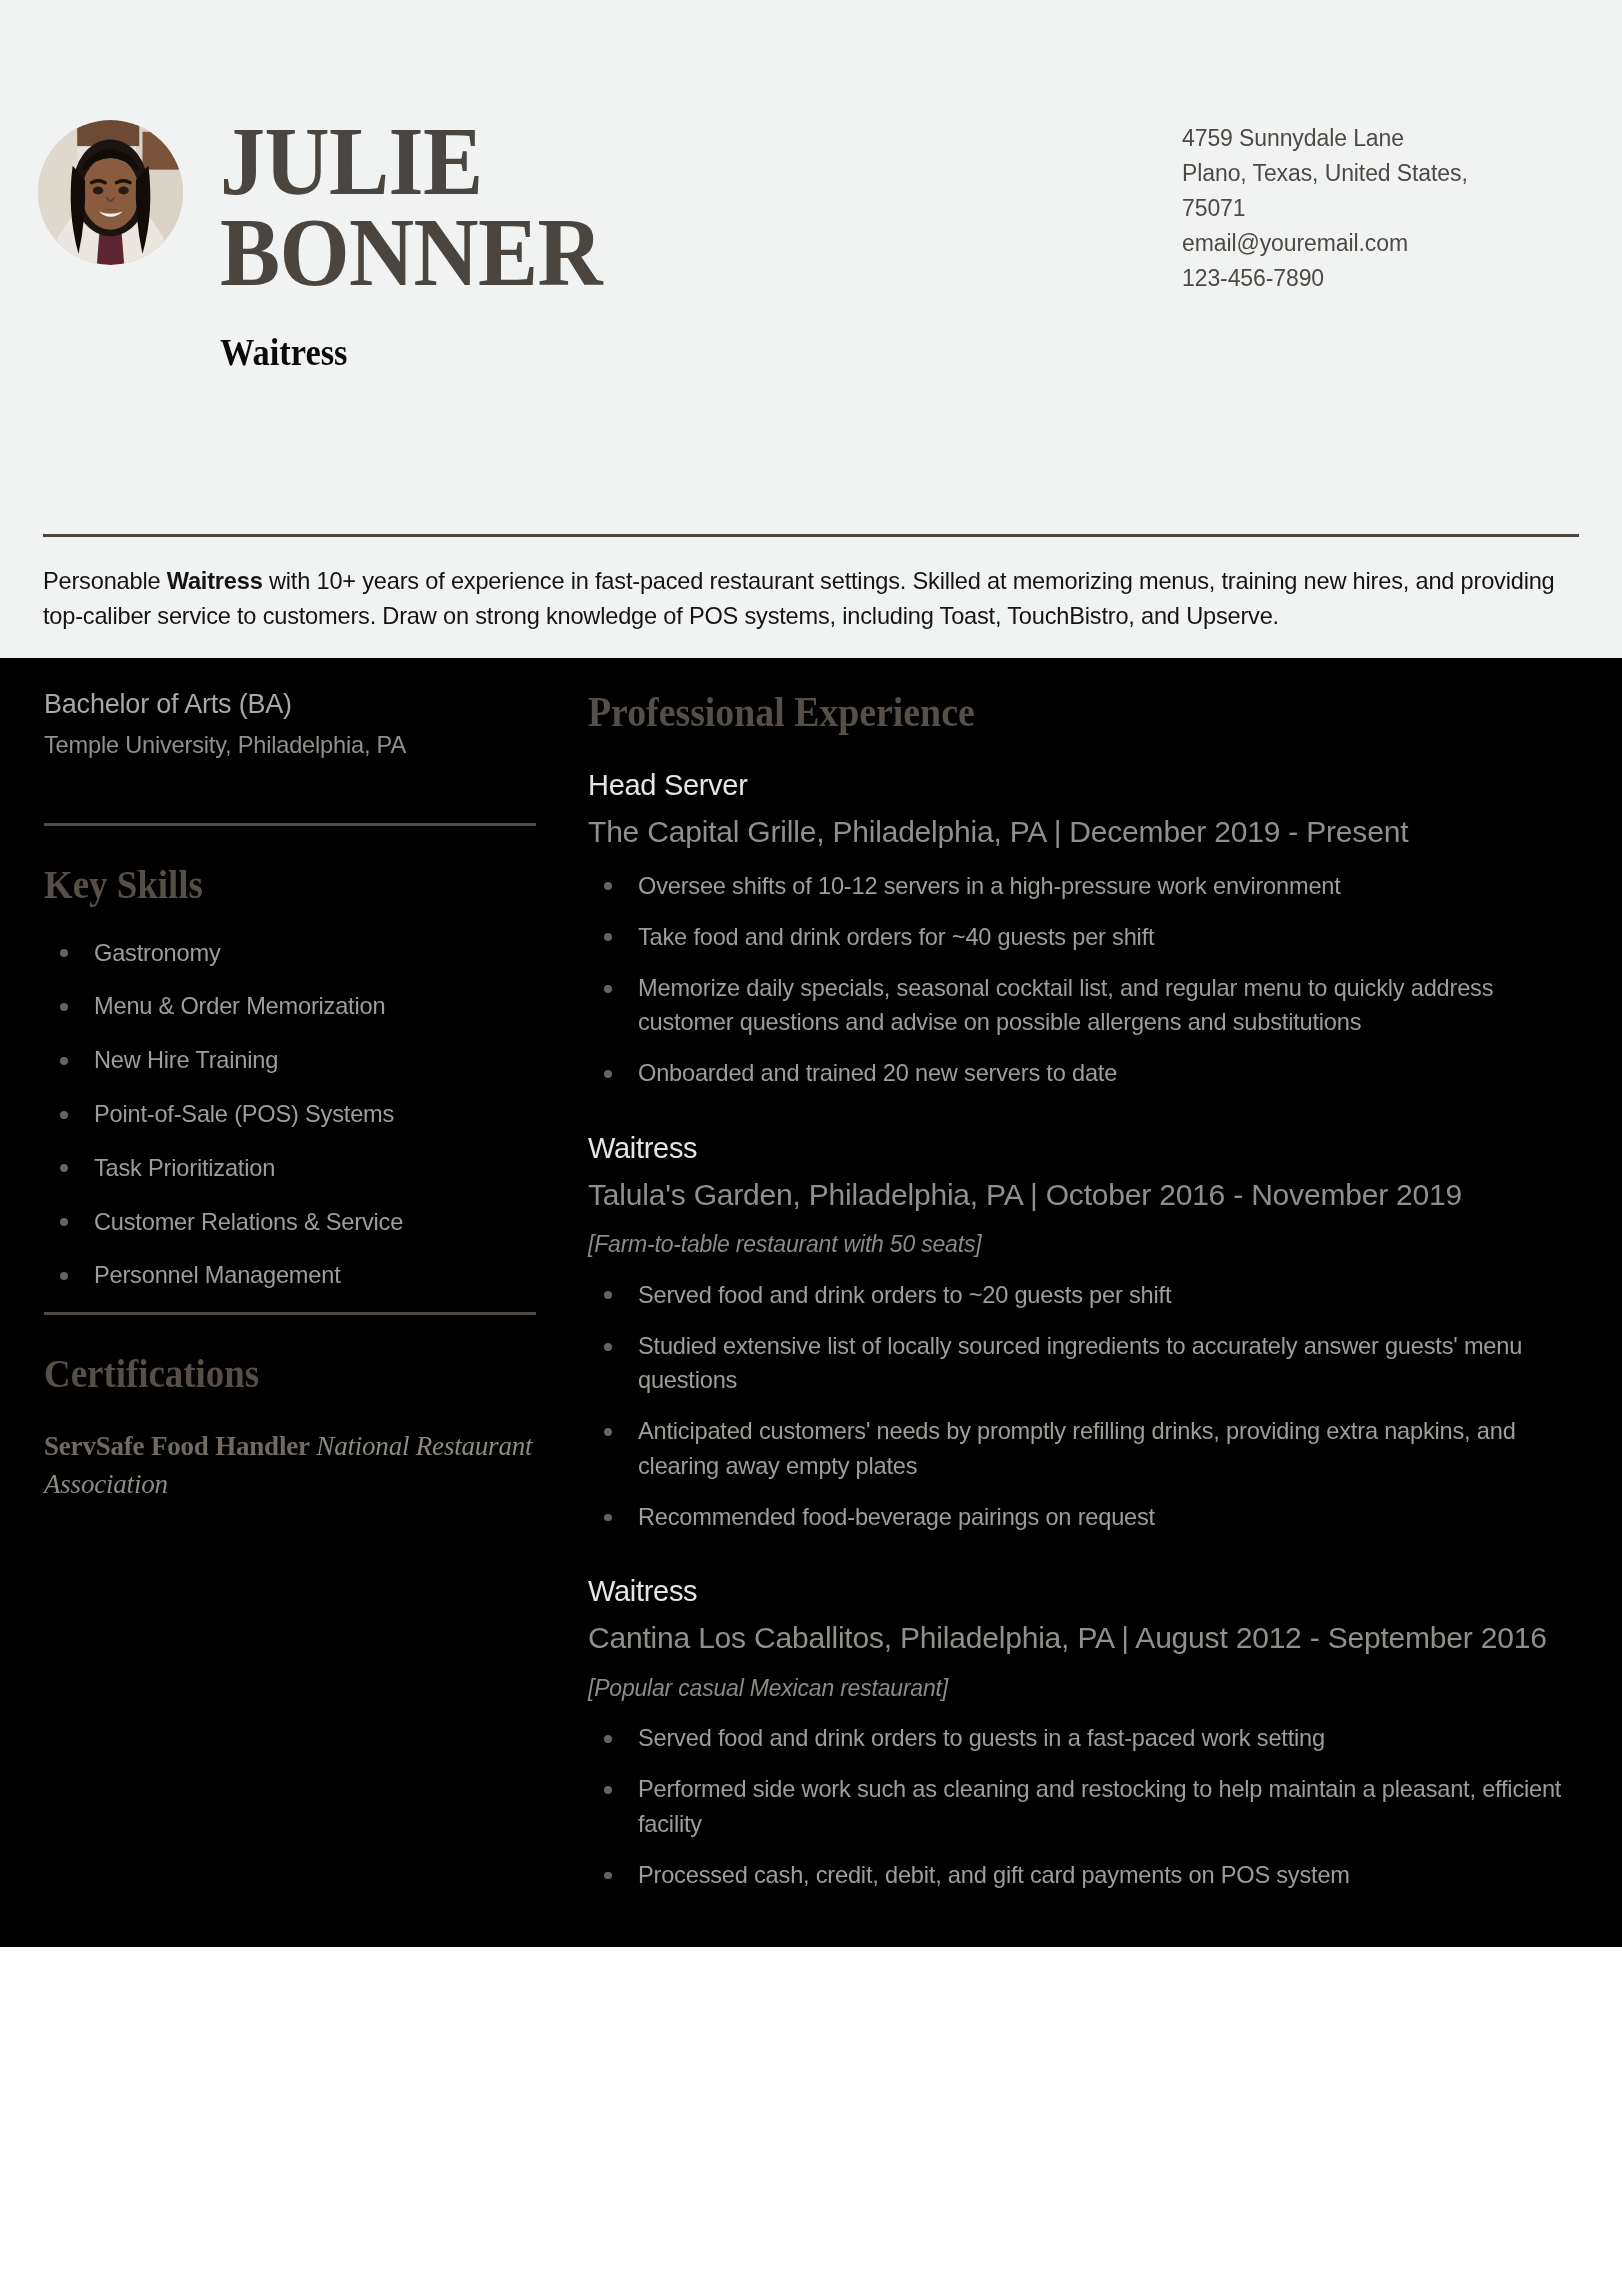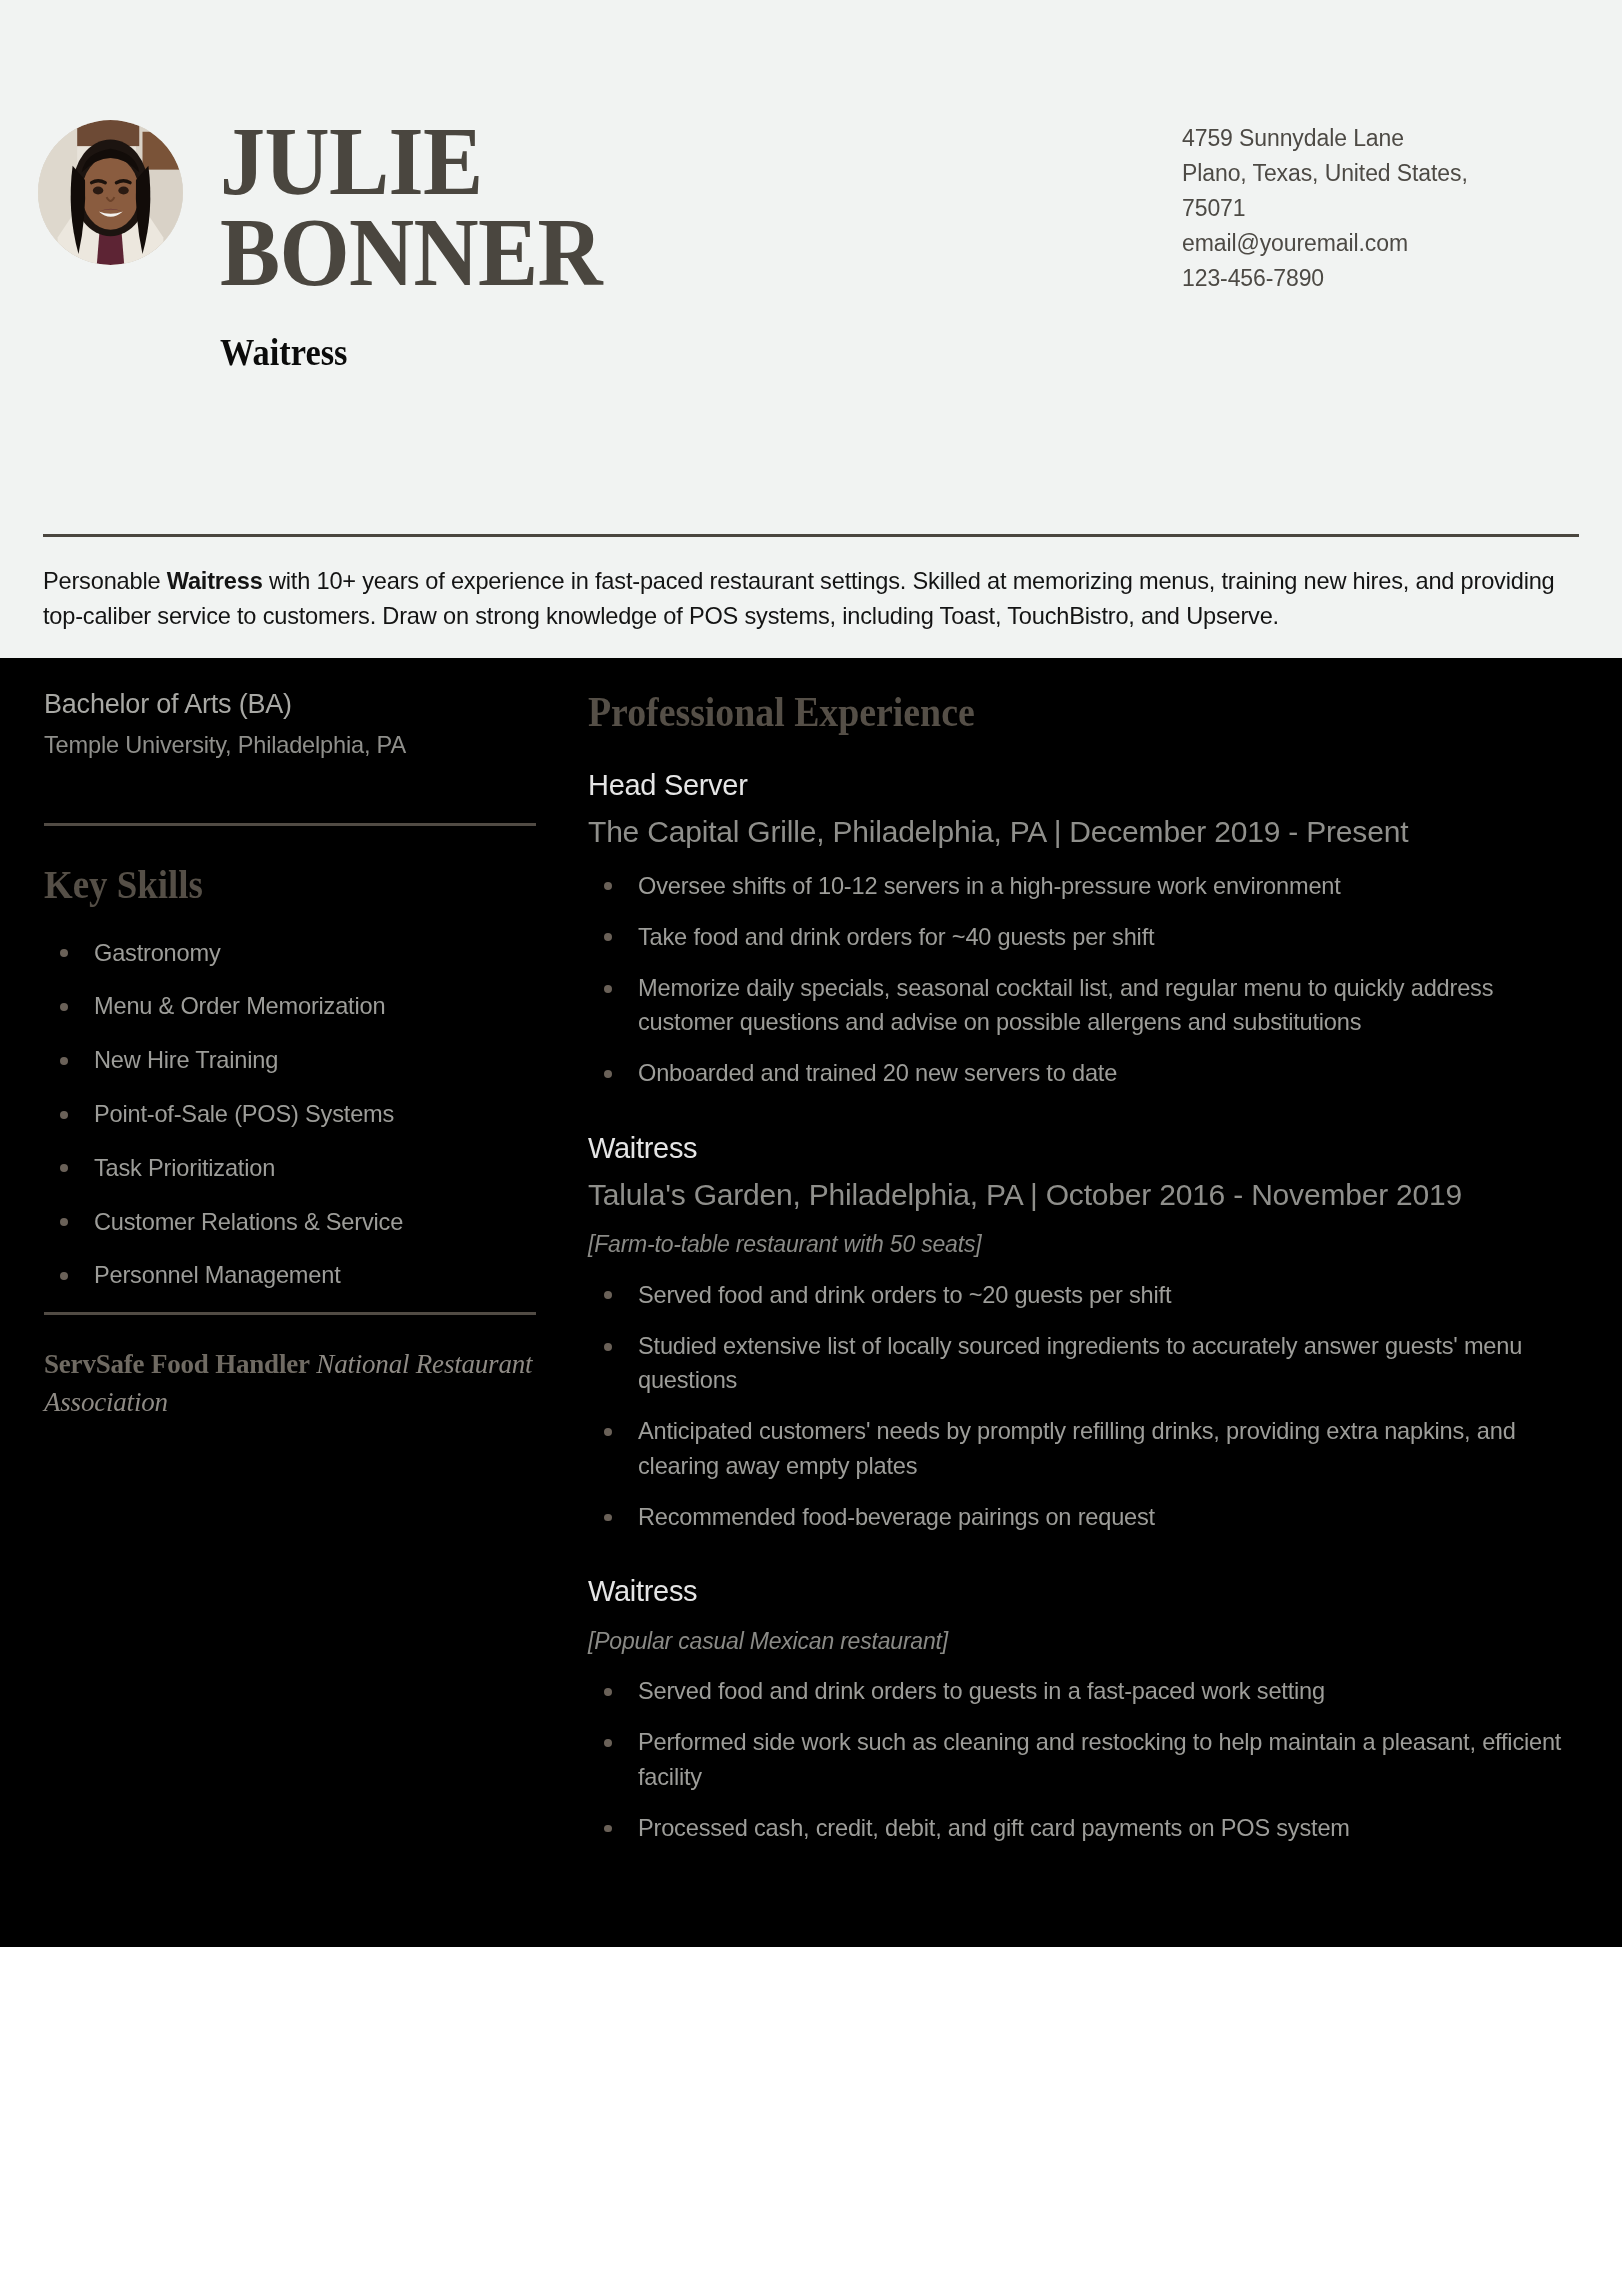--- a/index.html
+++ b/index.html
@@ -238,20 +238,23 @@
         <li><span class="dot"></span><span>Menu &amp; Order Memorization</span></li>
         <li><span class="dot"></span><span>New Hire Training</span></li>
         <li><span class="dot"></span><span>Point-of-Sale (POS) Systems</span></li>
         <li><span class="dot"></span><span>Task Prioritization</span></li>
         <li><span class="dot"></span><span>Customer Relations &amp; Service</span></li>
         <li><span class="dot"></span><span>Personnel Management</span></li>
       </ul>
 
       <div class="divider" style="margin-top:19.6px;"></div>
 
+      <div style="margin-top:34px;">
+        <div class="sec-head">Certifications</div>
+      </div>
       <div class="cert-line" style="margin-top:31px;"><span class="cert-name">ServSafe Food Handler</span><span class="cert-org"> National Restaurant Association</span></div>
     </div>
 
     <div class="col-right">
 
       <div style="padding-top:30px;">
         <div class="sec-head big">Professional Experience</div>
       </div>
 
       <div style="margin-top:33px;">
@@ -272,20 +275,21 @@
         <ul class="blist jbul">
           <li><span class="dot"></span><span>Served food and drink orders to ~20 guests per shift</span></li>
           <li><span class="dot"></span><span>Studied extensive list of locally sourced ingredients to accurately answer guests' menu questions</span></li>
           <li><span class="dot"></span><span>Anticipated customers' needs by promptly refilling drinks, providing extra napkins, and clearing away empty plates</span></li>
           <li><span class="dot"></span><span>Recommended food-beverage pairings on request</span></li>
         </ul>
       </div>
 
       <div style="margin-top:41px;">
         <div class="job-role">Waitress</div>
+        <div class="job-meta">Cantina Los Caballitos, Philadelphia, PA | August 2012 - September 2016</div>
         <div class="job-note">[Popular casual Mexican restaurant]</div>
         <ul class="blist jbul">
           <li><span class="dot"></span><span>Served food and drink orders to guests in a fast-paced work setting</span></li>
           <li><span class="dot"></span><span>Performed side work such as cleaning and restocking to help maintain a pleasant, efficient facility</span></li>
           <li><span class="dot"></span><span>Processed cash, credit, debit, and gift card payments on POS system</span></li>
         </ul>
       </div>
 
     </div>
   </div>

